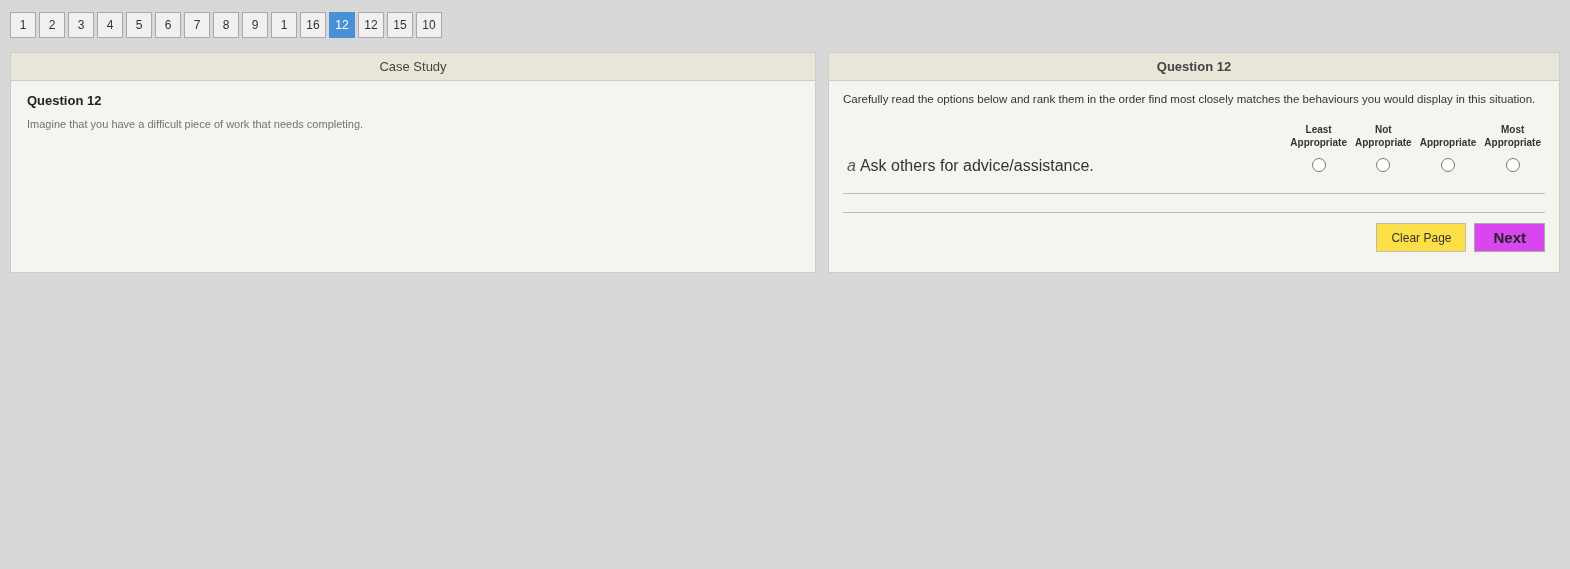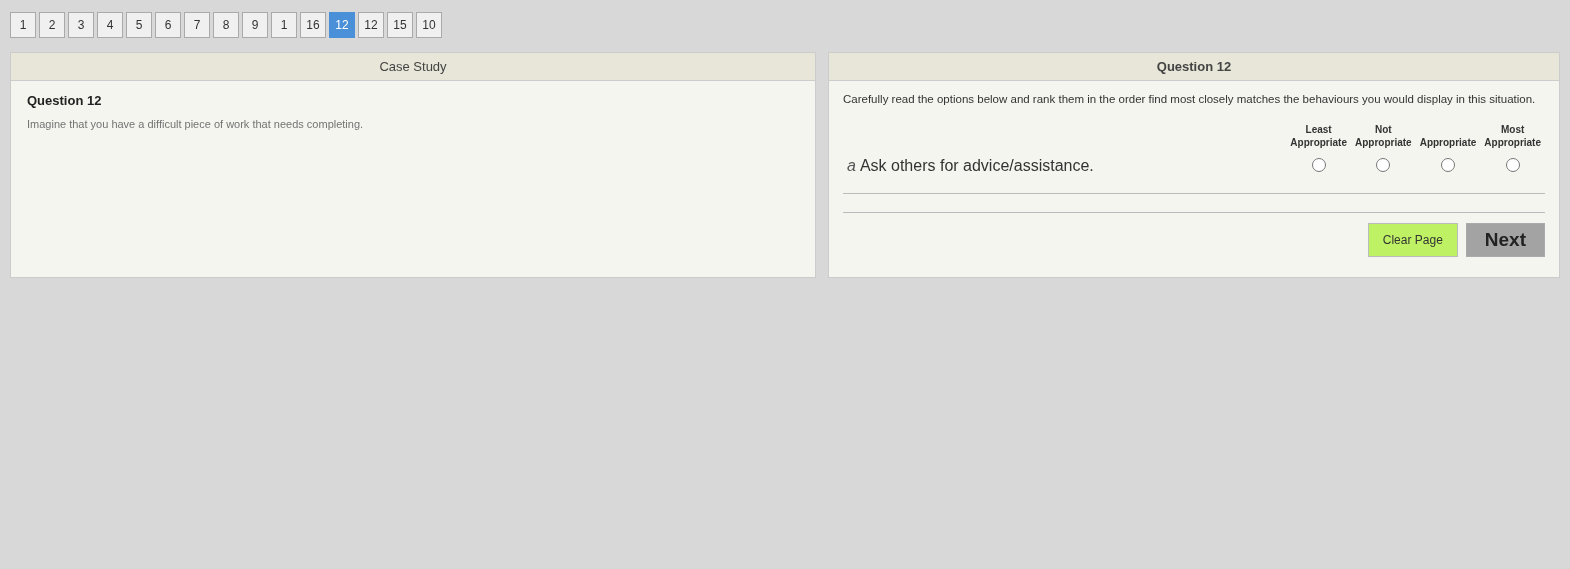--- a/index.html
+++ b/index.html
@@ -138,32 +138,32 @@
     .bottom-bar {
       margin-top: 18px;
       border-top: 1px solid #bbb;
       padding-top: 10px;
       display: flex;
       justify-content: flex-end;
       gap: 8px;
       padding-bottom: 10px;
     }
     .btn-clear {
-      background: #bef264;
+      background: #fde047;
       border: 1px solid #bbb;
       padding: 5px 14px;
       font-size: 12px;
       cursor: pointer;
       color: #333;
     }
     .btn-next {
-      background: #a3a3a3;
+      background: #d946ef;
       border: 1px solid #aaa;
       padding: 5px 18px;
-      font-size: 19px;
+      font-size: 15px;
       font-weight: bold;
       cursor: pointer;
       color: #222;
     }
     .separator-line {
       border: none;
       border-top: 1px solid #bbb;
       margin: 12px 0;
     }
   </style>

